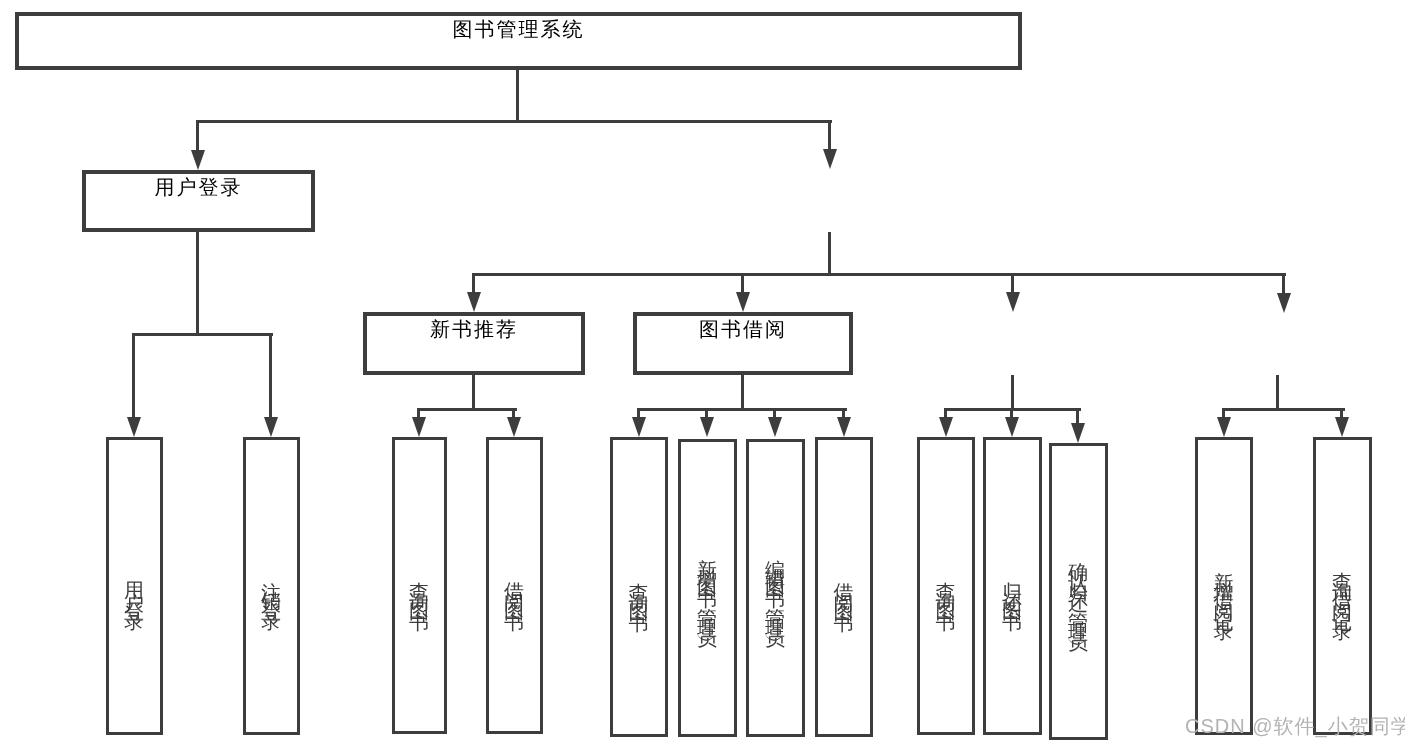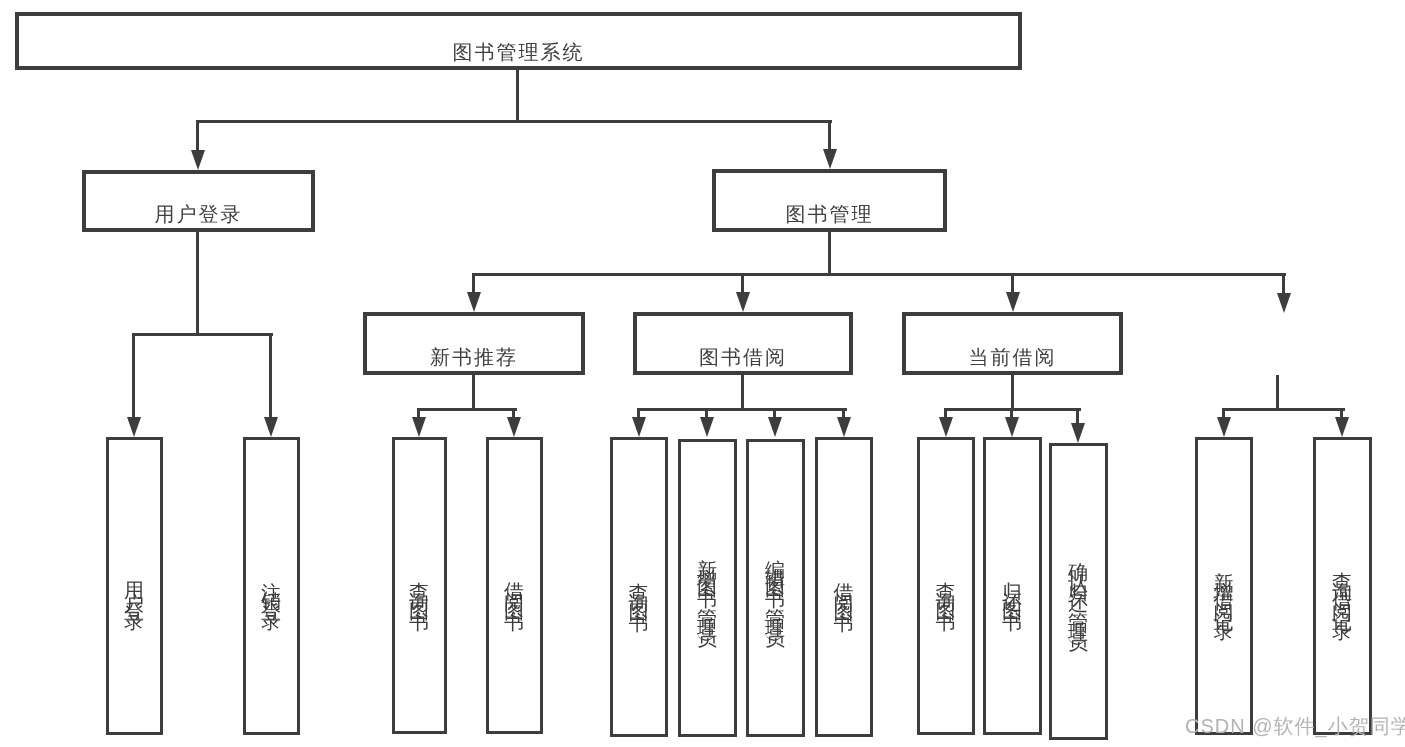--- a/index.html
+++ b/index.html
@@ -3,22 +3,22 @@
 <meta charset="utf-8">
 <style>
   html,body { margin:0; padding:0; background:#ffffff; }
   .stage {
     position:relative; width:1405px; height:747px; background:#ffffff;
     font-family:"Liberation Sans", sans-serif; overflow:hidden;
   }
   .node {
     position:absolute; box-sizing:border-box;
     border:4px solid #3d3d3d; background:#ffffff;
-    display:flex; align-items:flex-end; justify-content:center;
-    font-size:20px; color:#404040; letter-spacing:2px; white-space:nowrap;
+    display:flex; align-items:flex-start; justify-content:center;
+    font-size:20px; color:#000000; letter-spacing:2px; white-space:nowrap;
   }
   .vnode {
     position:absolute; box-sizing:border-box;
     border:3px solid #3d3d3d; background:#ffffff;
     display:flex; align-items:center; justify-content:center;
     writing-mode:vertical-rl; text-orientation:mixed;
     font-size:20px; letter-spacing:10px; color:#3c3c3c; line-height:1;
   }
   .vline { position:absolute; width:3px; background:#3d3d3d; }
   .hline { position:absolute; height:3px; background:#3d3d3d; }
@@ -44,23 +44,20 @@
   <div class="vline" style="left:516px; top:70px; height:53px;"></div>
   <div class="hline" style="left:196px; top:120px; width:636px;"></div>
   <div class="vline" style="left:196px; top:120px; height:31px;"></div>
   <div class="arrow" style="left:191px; top:150px;"></div>
   <div class="vline" style="left:828px; top:120px; height:31px;"></div>
   <div class="arrow" style="left:823px; top:149px;"></div>
 
   <div class="node" style="left:82px; top:170px; width:233px; height:62px;">
     <span>用户登录</span>
   </div>
-  <div class="node" style="left:712px; top:169px; width:235px; height:63px;">
-    <span>图书管理</span>
-  </div>
 
   <div class="vline" style="left:196px; top:232px; height:104px;"></div>
   <div class="hline" style="left:132px; top:333px; width:141px;"></div>
   <div class="vline" style="left:132px; top:333px; height:84px;"></div>
   <div class="arrow" style="left:127px; top:417px;"></div>
   <div class="vline" style="left:269px; top:333px; height:84px;"></div>
   <div class="arrow" style="left:264px; top:417px;"></div>
 
   <div class="vline" style="left:828px; top:232px; height:44px;"></div>
   <div class="hline" style="left:472px; top:273px; width:814px;"></div>
@@ -71,23 +68,20 @@
   <div class="vline" style="left:1011px; top:273px; height:20px;"></div>
   <div class="arrow" style="left:1006px; top:292px;"></div>
   <div class="vline" style="left:1282px; top:273px; height:20px;"></div>
   <div class="arrow" style="left:1277px; top:293px;"></div>
 
   <div class="node" style="left:633px; top:312px; width:220px; height:63px;">
     <span>图书借阅</span>
   </div>
   <div class="node" style="left:363px; top:312px; width:222px; height:63px;">
     <span>新书推荐</span>
-  </div>
-  <div class="node" style="left:902px; top:312px; width:221px; height:63px;">
-    <span>当前借阅</span>
   </div>
 
   <div class="vline" style="left:472px; top:375px; height:36px;"></div>
   <div class="hline" style="left:417px; top:408px; width:100px;"></div>
   <div class="vline" style="left:417px; top:408px; height:10px;"></div>
   <div class="arrow" style="left:412px; top:417px;"></div>
   <div class="vline" style="left:512px; top:408px; height:10px;"></div>
   <div class="arrow" style="left:507px; top:417px;"></div>
 
   <div class="vline" style="left:741px; top:374px; height:37px;"></div>

